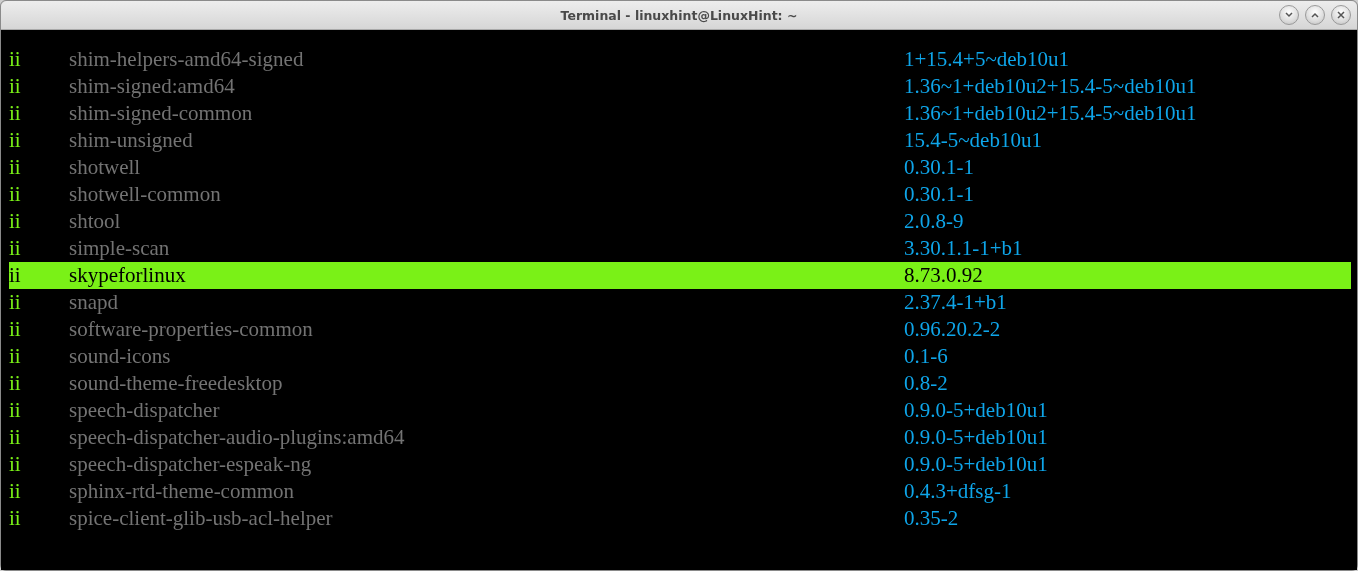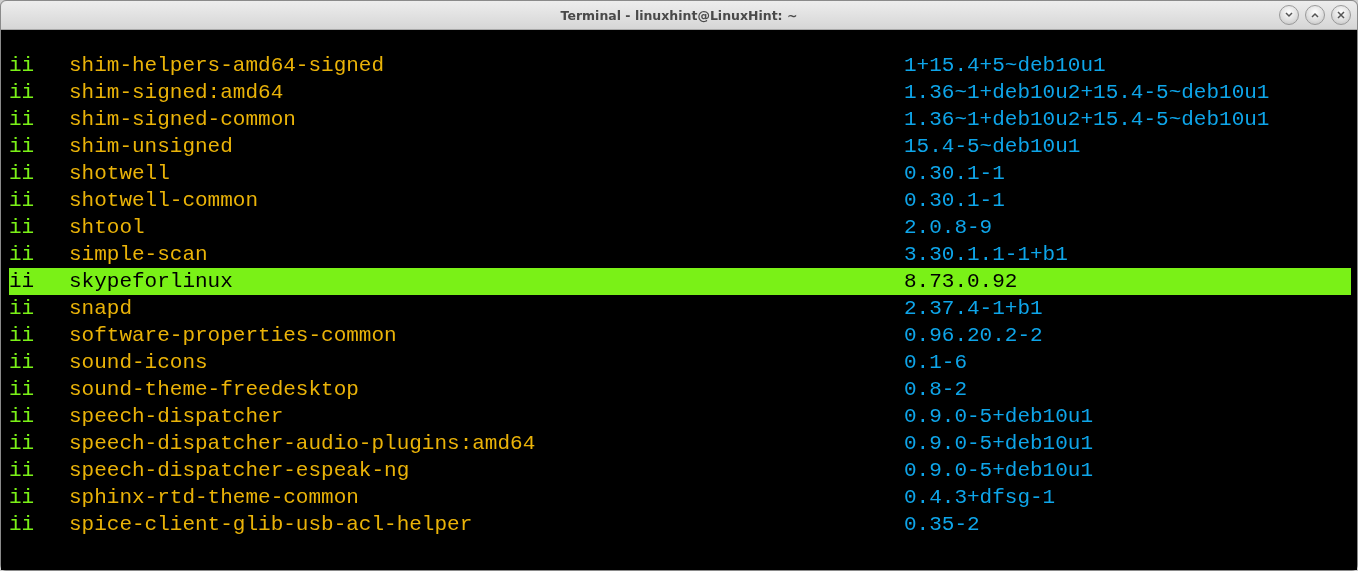--- a/index.html
+++ b/index.html
@@ -59,34 +59,34 @@
     align-items: center;
     justify-content: center;
     font-size: 10px;
     color: #555;
     cursor: pointer;
   }
   .win-btn svg { width: 10px; height: 10px; }
   .terminal {
     flex: 1 1 auto;
     background: #000000;
-    padding: 22px 6px 2px 8px;
+    padding: 16px 6px 2px 8px;
     box-sizing: border-box;
-    font-family: Liberation Mono, monospace;
+    font-family: Liberation Serif, serif;
     font-size: 21px;
     line-height: 27px;
     color: #7af117;
     overflow: hidden;
     white-space: pre;
   }
   .row {
     display: flex;
   }
   .row .status { color: #7af117; width: 60px; }
-  .row .pkg   { color: #eab308; flex: 0 0 835px; }
+  .row .pkg   { color: #737373; flex: 0 0 835px; }
   .row .ver   { color: #0ea5e9; flex: 1 1 auto; }
   .row.highlight {
     background: #7af117;
   }
   .row.highlight .status,
   .row.highlight .pkg,
   .row.highlight .ver { color: #000000; }
   .pager {
     display: inline-block;
     background: #7af117;

